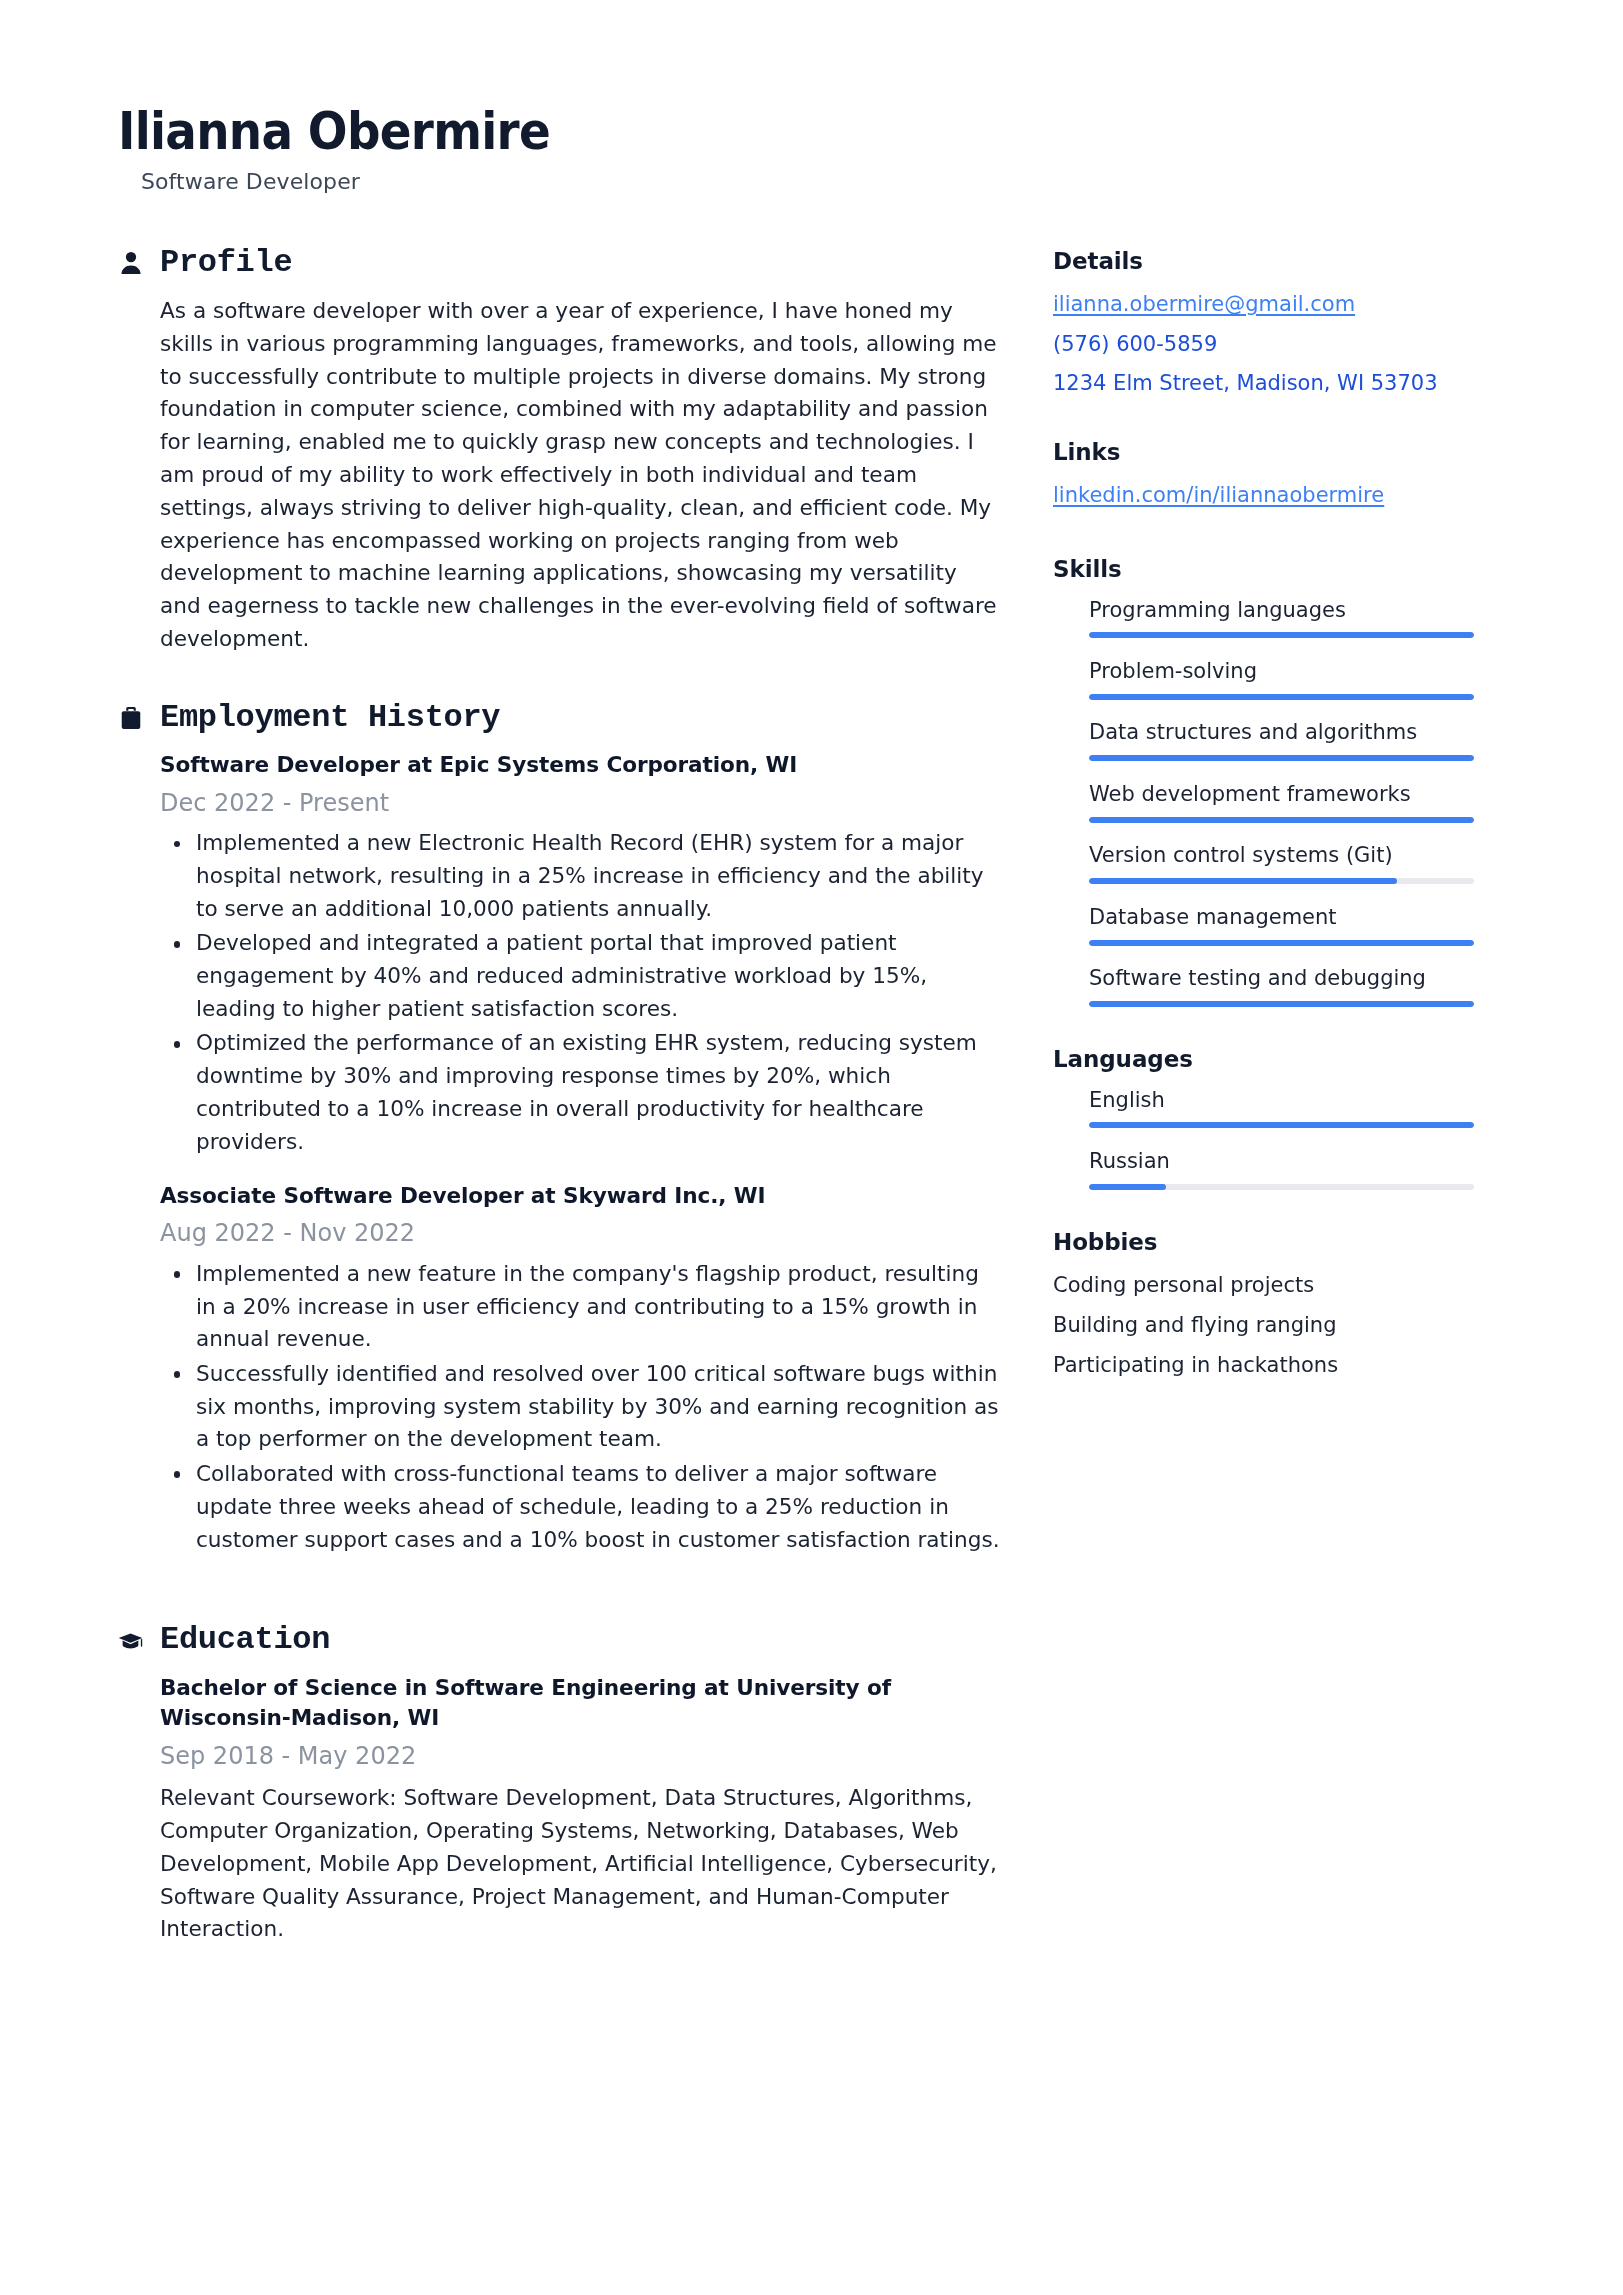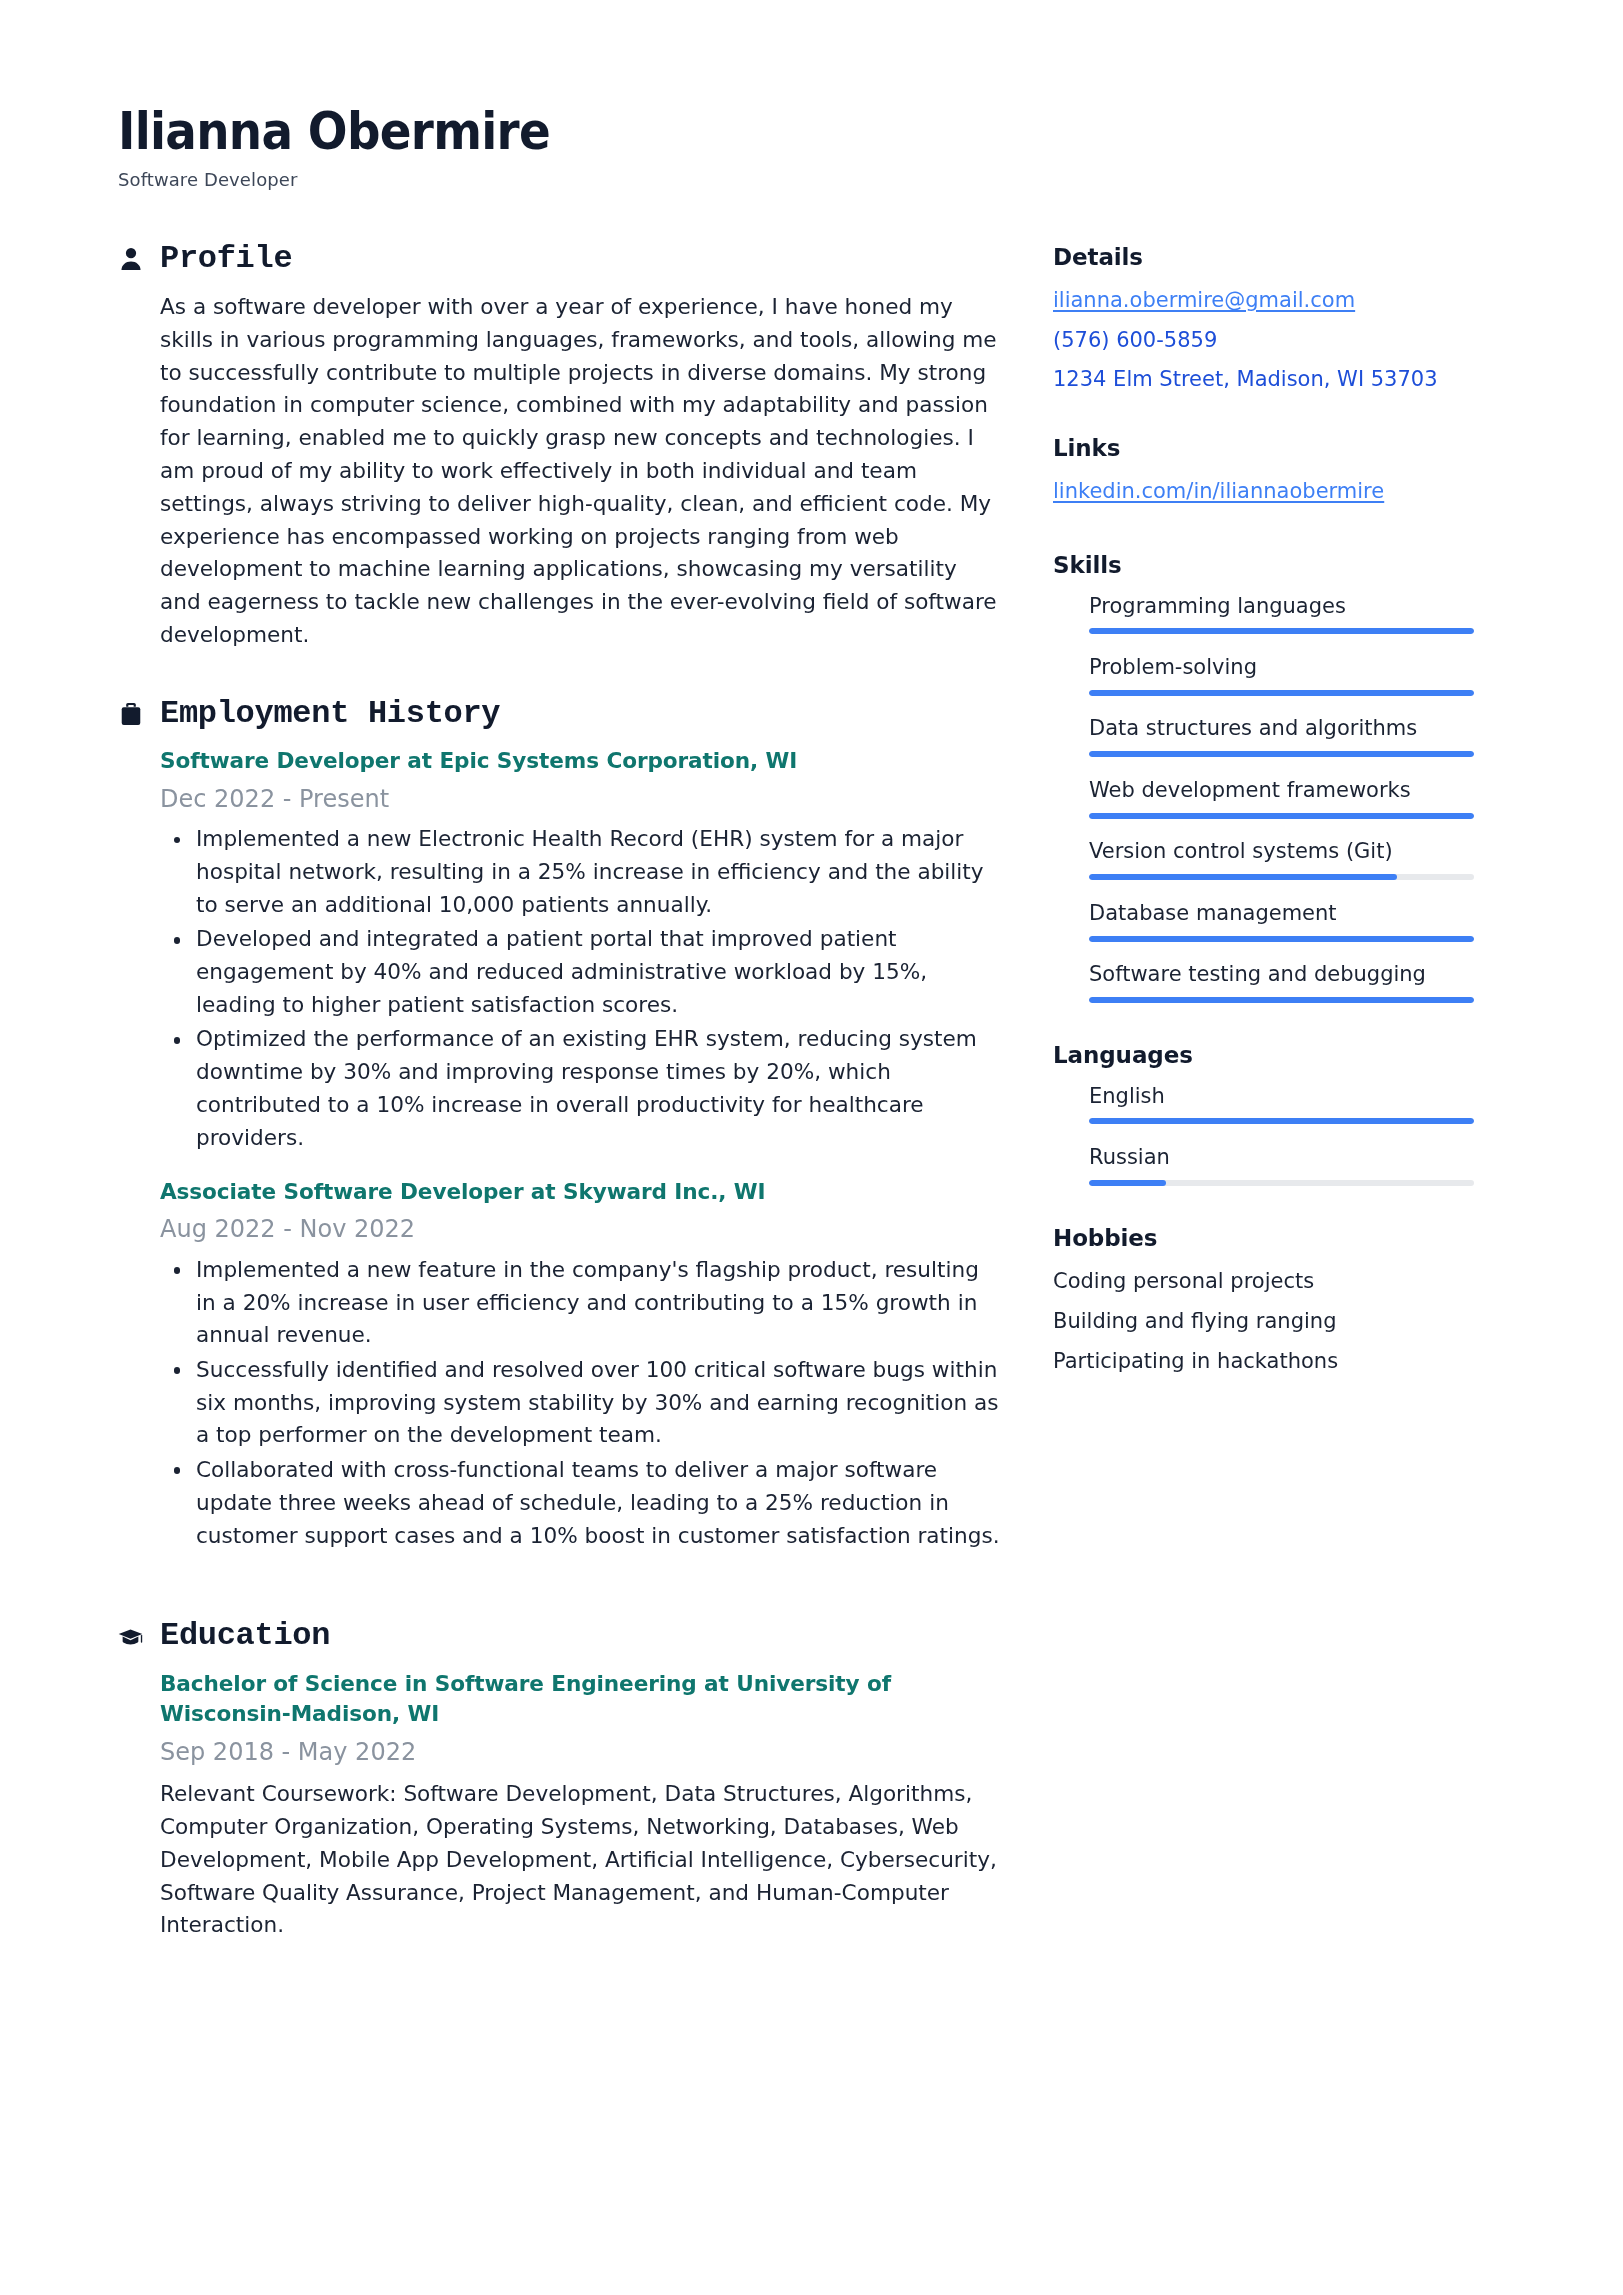--- a/index.html
+++ b/index.html
@@ -27,25 +27,26 @@
   .header { margin-bottom: 51px; }
   .full-name {
     font-size: 52px;
     font-weight: 700;
     letter-spacing: -0.7px;
     color: #121b2d;
     line-height: 1.05;
     font-stretch: condensed;
   }
   .job-title {
-    font-size: 18px;
+    font-size: 22px;
     font-weight: 400;
     color: #3d4758;
     margin-top: 10px;
     letter-spacing: 0.1px;
+    margin-left: 23px;
   }
 
   
   .columns { display: flex; align-items: flex-start; gap: 0; }
   .col-main { width: 935px; flex: 0 0 935px; padding-right: 51px; }
   .col-side { width: 436px; flex: 0 0 436px; padding-top: 3.4px; }
 
   
   .section { margin-bottom: 15px; }
   .section-head {
@@ -79,21 +80,21 @@
     color: #1b2333;
     max-width: 897px;
   }
 
   
   .entry { margin-bottom: 5px; }
   .entry + .entry { margin-top: 22px; }
   .entry-title {
     font-size: 21.6px;
     font-weight: 700;
-    color: #0f766e;
+    color: #0f172a;
     line-height: 1.42;
     letter-spacing: -0.1px;
   }
   .entry-date {
     font-size: 24px;
     color: #8a939f;
     margin-top: 6px;
     margin-bottom: 6.8px;
     line-height: 1.4;
   }

